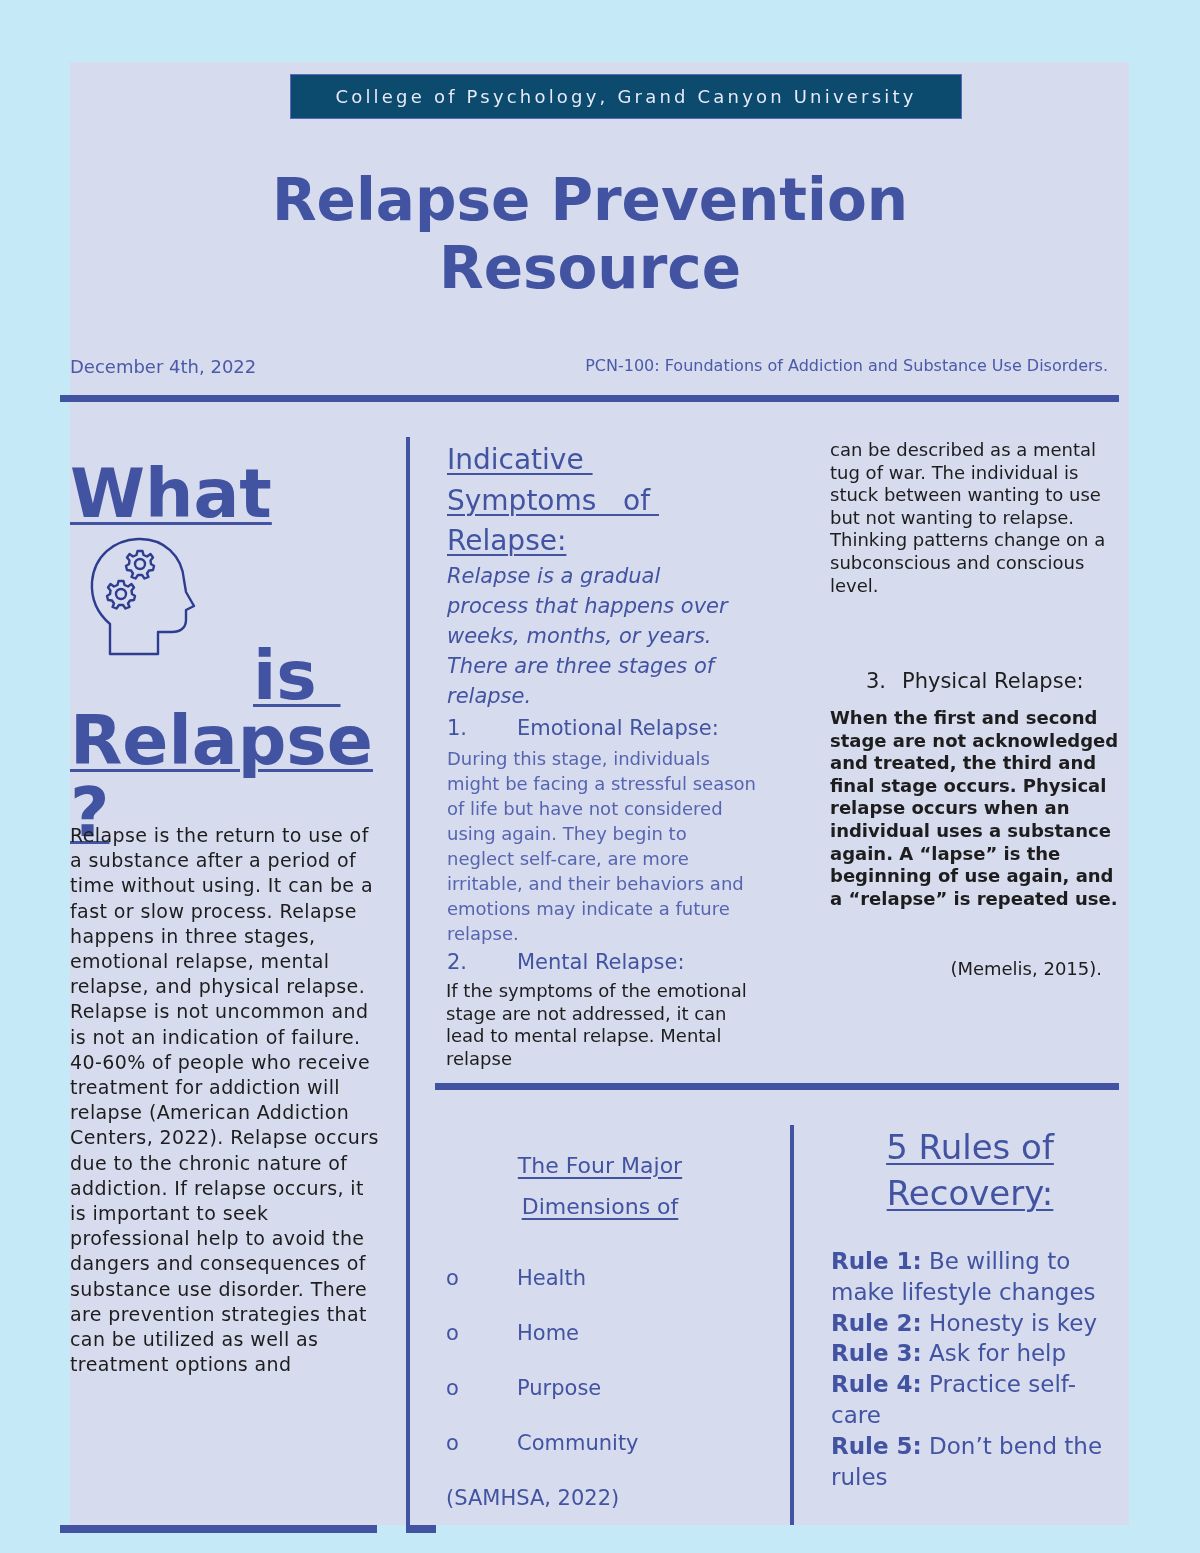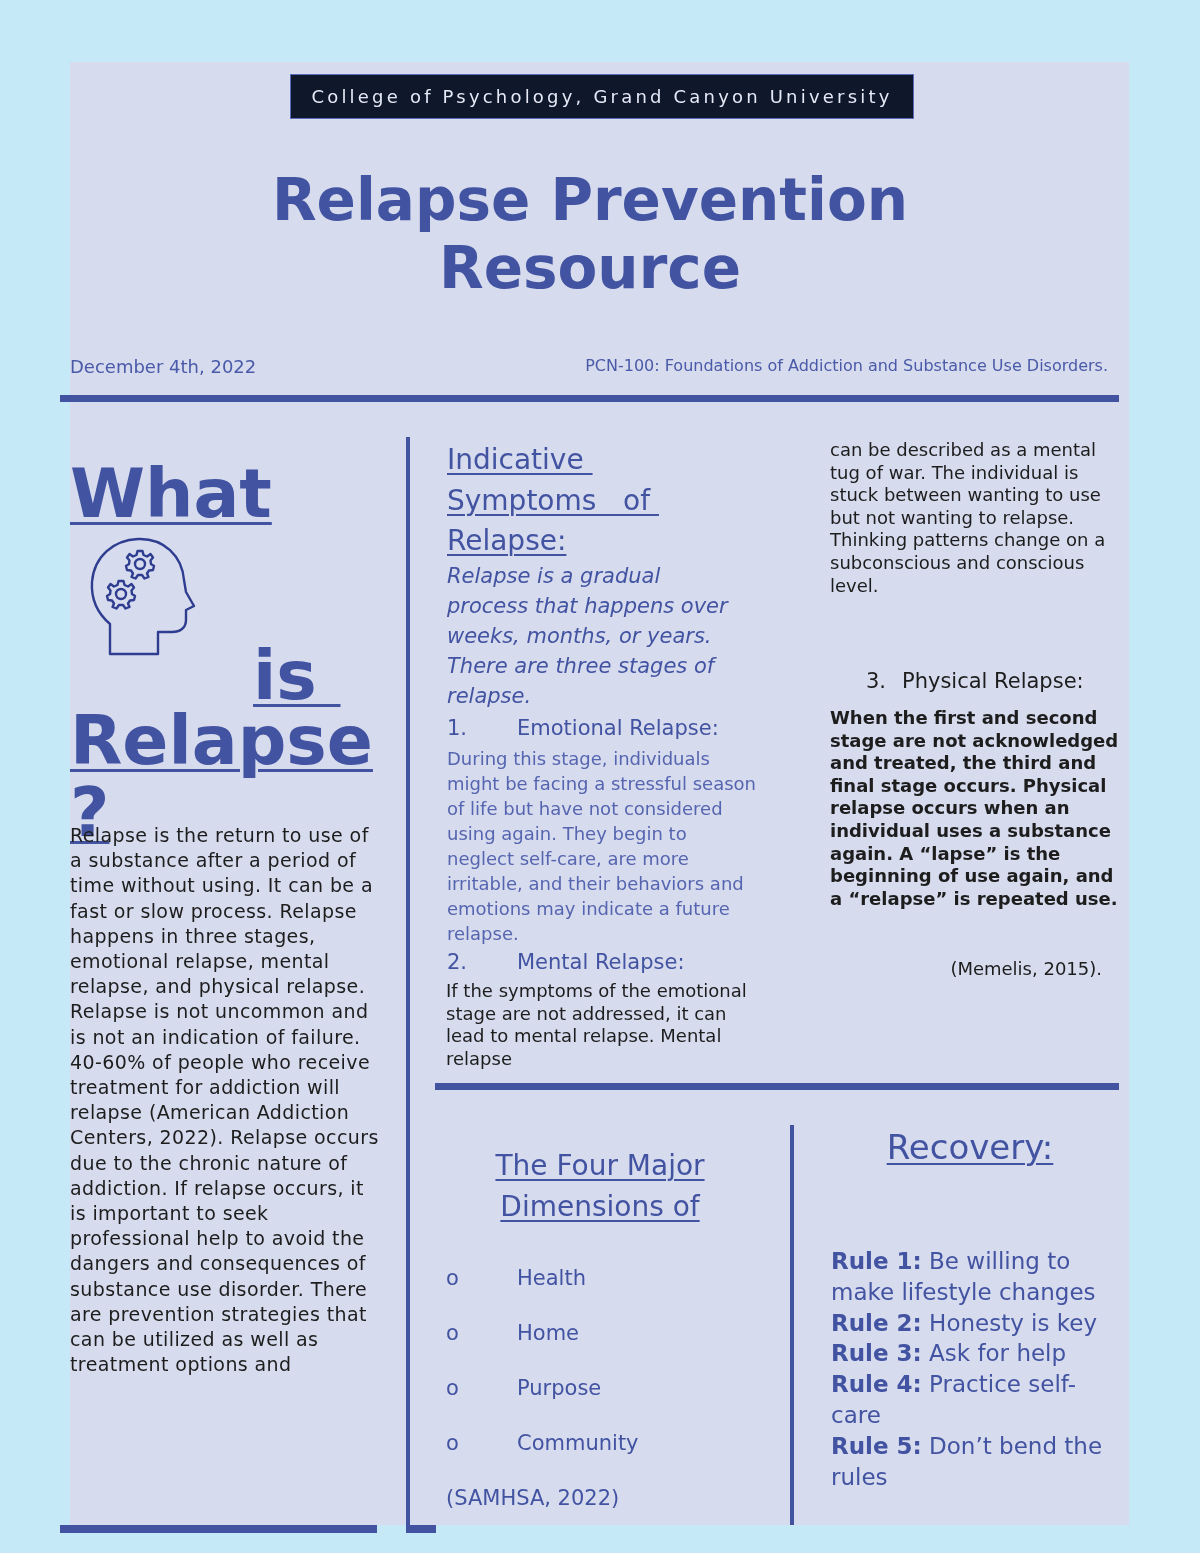--- a/index.html
+++ b/index.html
@@ -11,22 +11,22 @@
       font-family: "DejaVu Sans", sans-serif;
       color: #4253a1;
     }
     .panel {
       position: absolute; left: 70px; top: 62px;
       width: 1059px; height: 1463px;
       background: #d6dbee;
     }
     .abs { position: absolute; }
     .college-banner {
-      left: 290px; top: 74px; width: 624px; height: 45px;
-      background: #0f172a; border: 1px solid #5a6bbd;
+      left: 290px; top: 74px; width: 672px; height: 45px;
+      background: #0c4a6e; border: 1px solid #5a6bbd;
       color: #e6e9f6; font-size: 18px; letter-spacing: 3.2px;
       display: flex; align-items: center; justify-content: center;
       box-sizing: border-box;
     }
     .main-title {
       left: 190px; top: 166px; width: 800px;
       text-align: center; font-weight: bold;
       font-size: 58px; line-height: 68px; color: #4253a1;
     }
     .date-text { left: 70px; top: 356px; font-size: 18px; color: #4a5aa8; }
@@ -84,21 +84,21 @@
       left: 830px; top: 707px; width: 290px;
       font-size: 18px; line-height: 22.6px; color: #1d1d1d; font-weight: bold;
     }
     .citation-memelis {
       right: 98px; top: 958px; font-size: 18px; color: #1d1d1d; margin-left: 40px;
     }
 
     
     .dims-heading {
       left: 440px; top: 1146px; width: 320px; text-align: center;
-      font-size: 28px; line-height: 40.5px; color: #4253a1;
+      font-size: 22px; line-height: 40.5px; color: #4253a1;
     }
     .dims-heading span {
       text-decoration: underline; text-decoration-thickness: 2px; text-underline-offset: 4px;
     }
     .dims-list { left: 446px; top: 1266px; width: 320px; }
     .dims-item {
       display: flex; font-size: 21px; color: #4253a1; height: 55px; align-items: flex-start;
     }
     .dims-bullet { width: 71px; }
     .samhsa { left: 446px; top: 1486px; font-size: 21px; color: #4253a1; }
@@ -204,20 +204,21 @@
     <span>Purpose</span>
   </div>
   <div class="dims-item">
     <span class="dims-bullet">o</span>
     <span>Community</span>
   </div>
 </div>
 <div class="abs samhsa">(SAMHSA, 2022)</div>
 
 <div class="abs rules-heading">
+  <div><span>5 Rules of</span></div>
   <div><span>Recovery:</span></div>
 </div>
 <div class="abs rules-list">
   <div><span class="rule-label">Rule 1:</span><span> Be willing to make lifestyle changes</span></div>
   <div><span class="rule-label">Rule 2:</span><span> Honesty is key</span></div>
   <div><span class="rule-label">Rule 3:</span><span> Ask for help</span></div>
   <div><span class="rule-label">Rule 4:</span><span> Practice self-care</span></div>
   <div><span class="rule-label">Rule 5:</span><span> Don’t bend the rules</span></div>
 </div>
 

